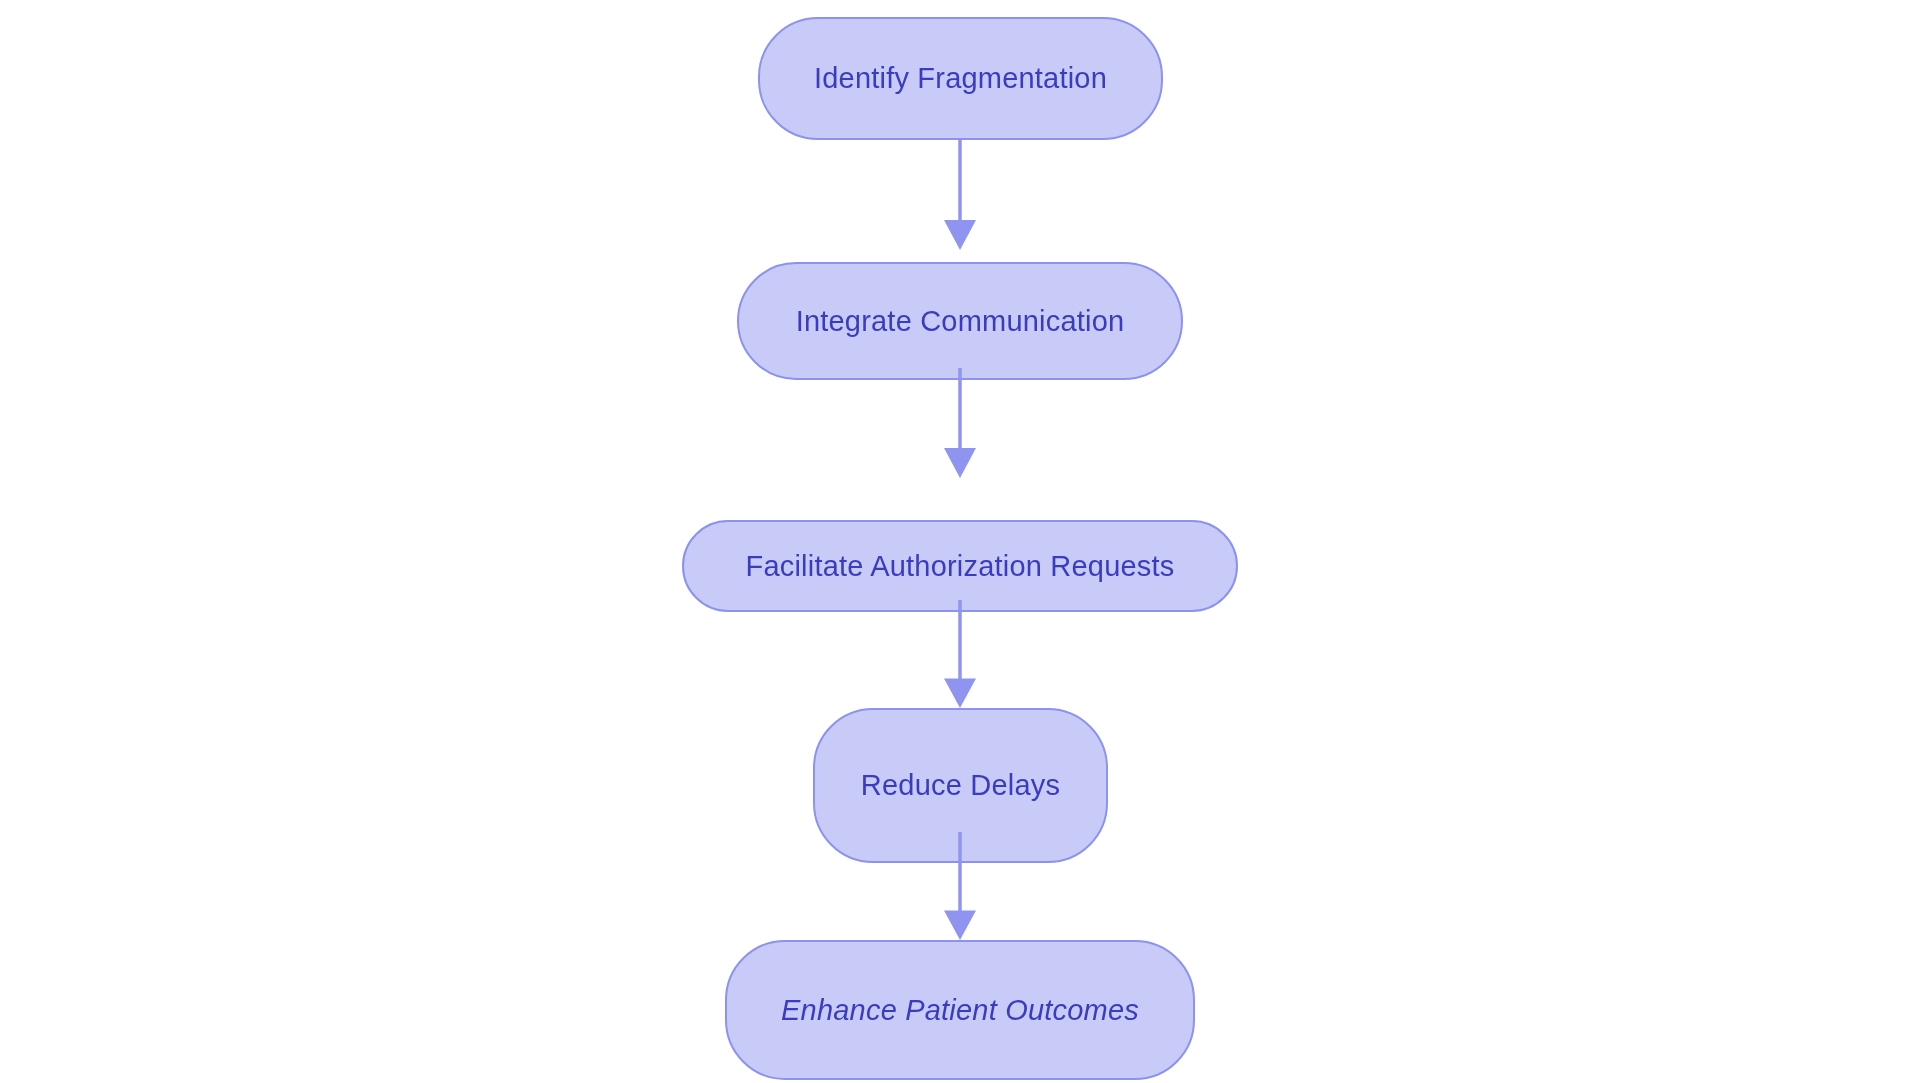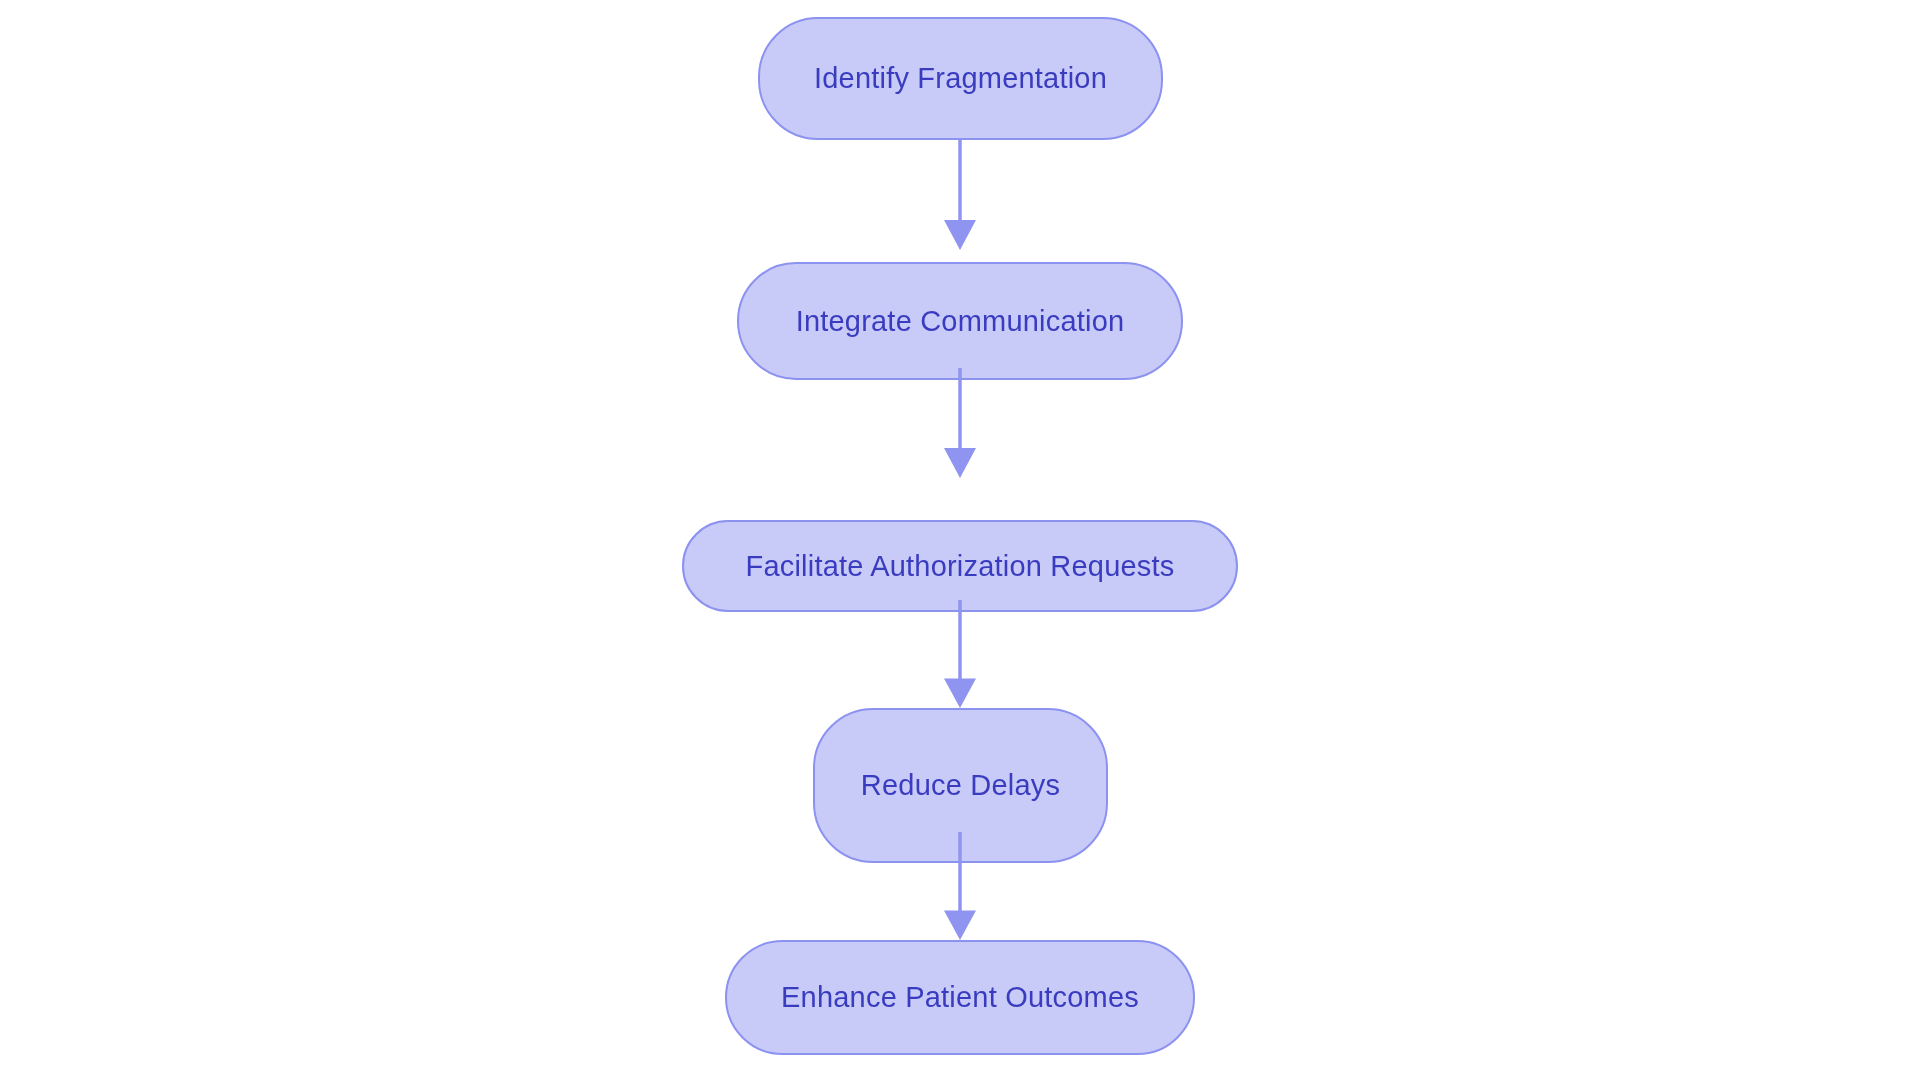--- a/index.html
+++ b/index.html
@@ -29,21 +29,21 @@
     color:var(--node-text);
     font-size:29px;
     letter-spacing:0.2px;
     white-space:nowrap;
     text-align:center;
   }
   .node-1{left:758px;top:17px;width:405px;height:123px;}
   .node-2{left:737px;top:250px;width:446px;height:118px;margin-top:12px;}
   .node-3{left:682px;top:478px;width:556px;height:92px;margin-top:42px;}
   .node-4{left:813px;top:708px;width:295px;height:155px;}
-  .node-5{left:725px;top:940px;width:470px;height:115px;}
+  .node-5{left:725px;top:940px;width:470px;height:140px;font-style:italic;}
   .arrow{position:absolute;left:940px;width:40px;display:block;}
   .arrow-1{top:140px;height:110px;}
   .arrow-2{top:368px;height:110px;}
   .arrow-3{top:600px;height:108px;}
   .arrow-4{top:832px;height:108px;}
   .arrow line{stroke:var(--arrow);stroke-width:3.5;}
   .arrow polygon{fill:var(--arrow);}
 </style>
 </head>
 <body>

